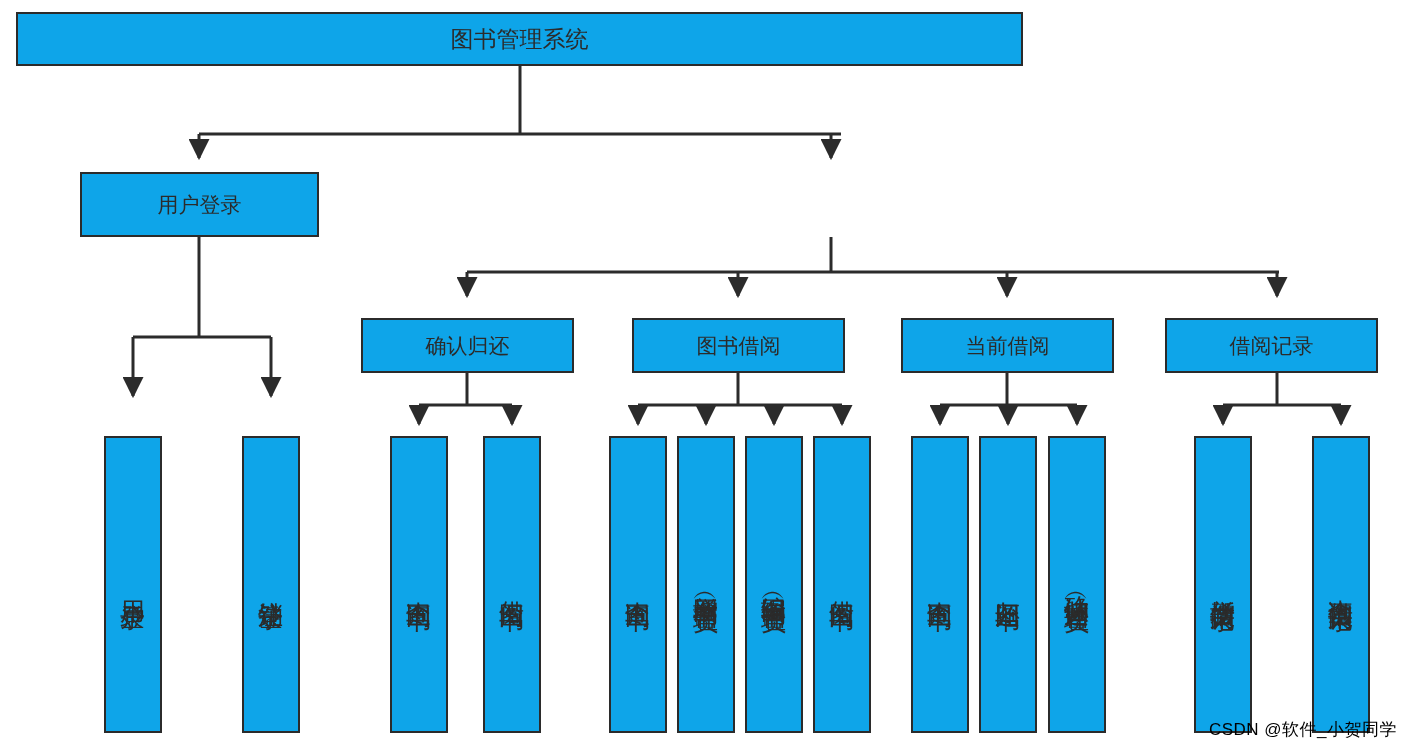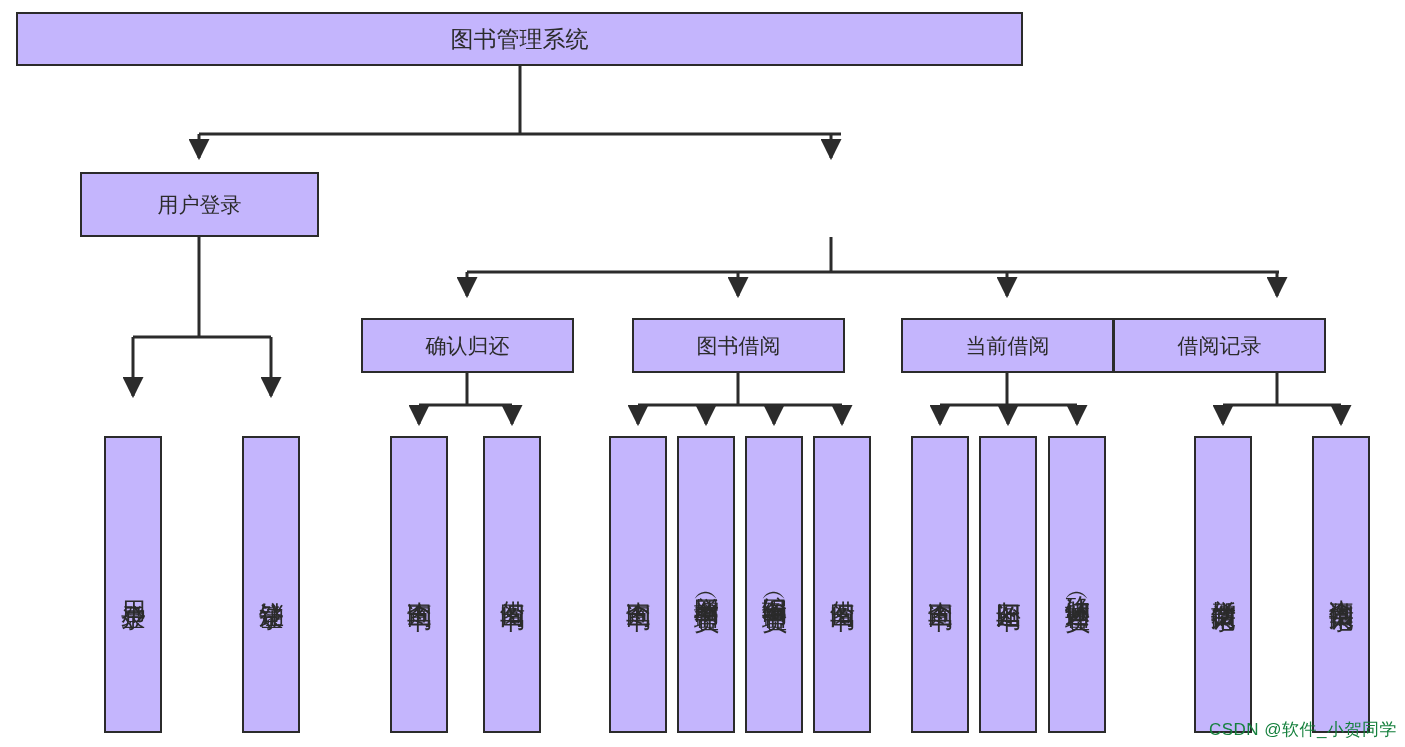--- a/index.html
+++ b/index.html
@@ -22,26 +22,25 @@
     left: 0;
     top: 0;
     width: 1405px;
     height: 747px;
     pointer-events: none;
   }
   .node {
     position: absolute;
     box-sizing: border-box;
     border: 2px solid #2b2b2b;
-    background: #c4b5fd;
+    background: #0ea5e9;
     display: flex;
     align-items: center;
     justify-content: center;
     color: #2b2b2b;
-    font-family: Liberation Serif, serif;
   }
   .node.root {
     font-size: 23px;
   }
   .node.level2 {
     font-size: 21px;
   }
   .node.level3 {
     font-size: 21px;
   }
@@ -58,21 +57,21 @@
     writing-mode: vertical-rl;
     text-orientation: upright;
     display: block;
     white-space: nowrap;
   }
   .watermark {
     position: absolute;
     right: 8px;
     bottom: 6px;
     font-size: 17px;
-    color: #15803d;
+    color: #000000;
     letter-spacing: 0.5px;
     white-space: nowrap;
   }
 </style>
 </head>
 <body>
 
 <div id="canvas">
 
   <svg class="wires" viewBox="0 0 1405 747">
@@ -135,21 +134,21 @@
 
   <div class="node level3" style="left:361px; top:318px; width:213px; height:55px;">
     <span>确认归还</span>
   </div>
   <div class="node level3" style="left:901px; top:318px; width:213px; height:55px;">
     <span>当前借阅</span>
   </div>
   <div class="node level3" style="left:632px; top:318px; width:213px; height:55px;">
     <span>图书借阅</span>
   </div>
-  <div class="node level3" style="left:1113px; top:318px; width:213px; height:55px;">
+  <div class="node level3" style="left:1165px; top:318px; width:213px; height:55px;">
     <span>借阅记录</span>
   </div>
 
   <div class="node leaf" style="left:104px; top:436px; width:58px; height:297px;">
     <span class="vtext">用户登录</span>
   </div>
   <div class="node leaf" style="left:242px; top:436px; width:58px; height:297px;">
     <span class="vtext">注销登录</span>
   </div>
 

